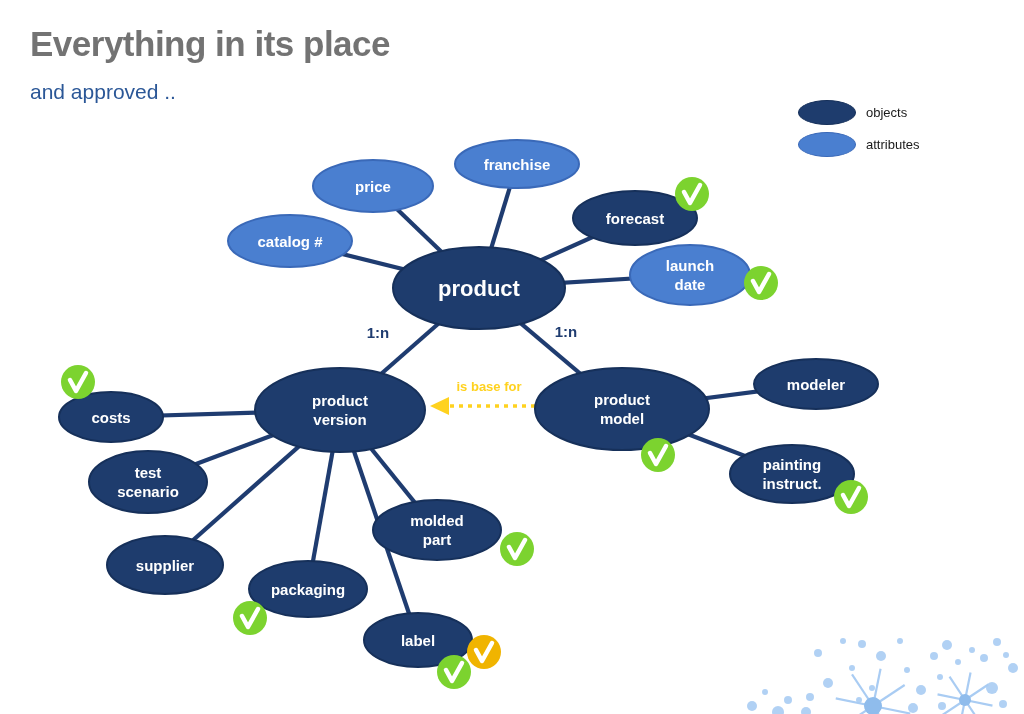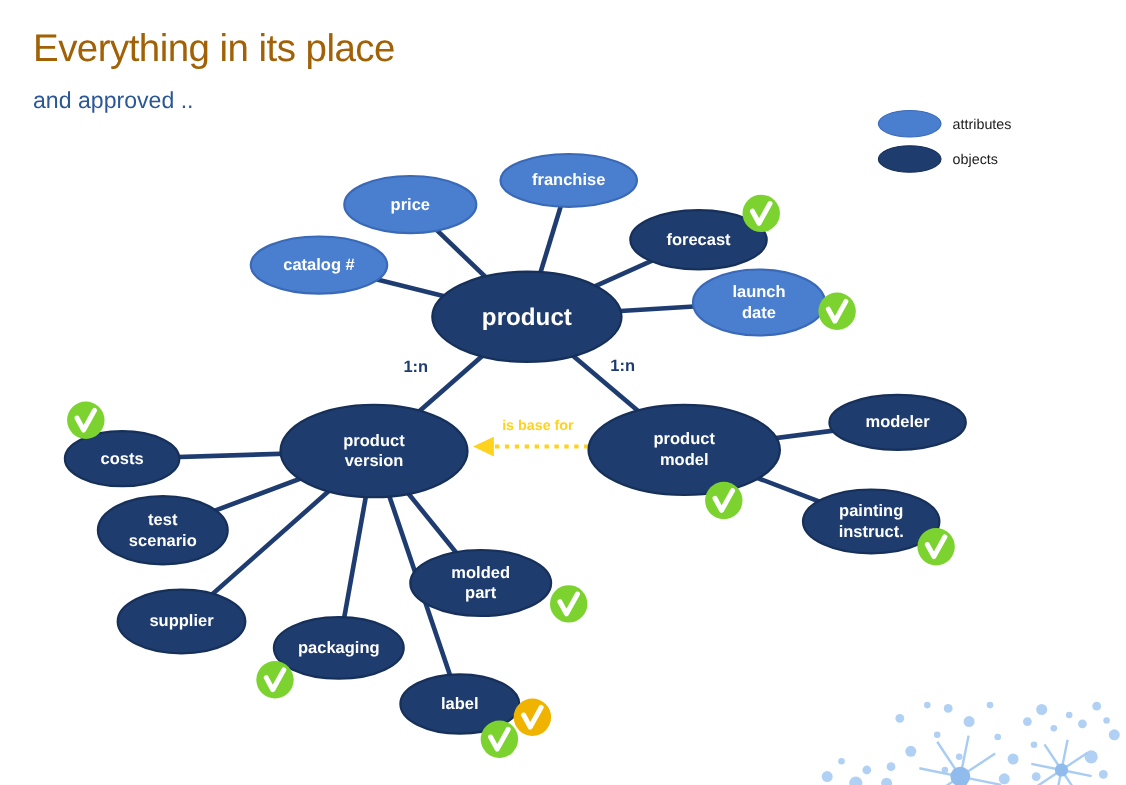--- a/index.html
+++ b/index.html
@@ -9,22 +9,22 @@
     height: 714px;
     background: #ffffff;
     overflow: hidden;
     font-family: "Liberation Sans", sans-serif;
   }
   .title {
     position: absolute;
     left: 30px;
     top: 24px;
     font-size: 35px;
-    font-weight: normal;
-    color: #a16207;
+    font-weight: bold;
+    color: #737373;
     letter-spacing: -0.5px;
   }
   .subtitle {
     position: absolute;
     left: 30px;
     top: 80px;
     font-size: 21px;
     font-weight: normal;
     color: #2b5797;
   }
@@ -61,26 +61,26 @@
 </style>
 </head>
 <body>
 
 <div class="slide">
   <div class="title">Everything in its place</div>
   <div class="subtitle">and approved ..</div>
 
   <div class="legend">
     <div class="legend-row">
+      <span class="legend-ellipse obj"></span>
+      <span class="legend-label">objects</span>
+    </div>
+    <div class="legend-row">
       <span class="legend-ellipse attr"></span>
       <span class="legend-label">attributes</span>
-    </div>
-    <div class="legend-row">
-      <span class="legend-ellipse obj"></span>
-      <span class="legend-label">objects</span>
     </div>
   </div>
 
   <svg id="diagram" width="1024" height="714" viewBox="0 0 1024 714">
     <g id="decoration-layer">
         <g transform="translate(873,706)">
           <line x1="0" y1="0" x2="37.24252995796718" y2="7.549434570212326" stroke="#a9ccf3" stroke-width="2.2"></line>
           <line x1="0" y1="0" x2="20.99618910310046" y2="31.672701860543025" stroke="#a9ccf3" stroke-width="2.2"></line>
           <line x1="0" y1="0" x2="-7.549434570212322" y2="37.24252995796718" stroke="#a9ccf3" stroke-width="2.2"></line>
           <line x1="0" y1="0" x2="-31.672701860543025" y2="20.996189103100452" stroke="#a9ccf3" stroke-width="2.2"></line>

